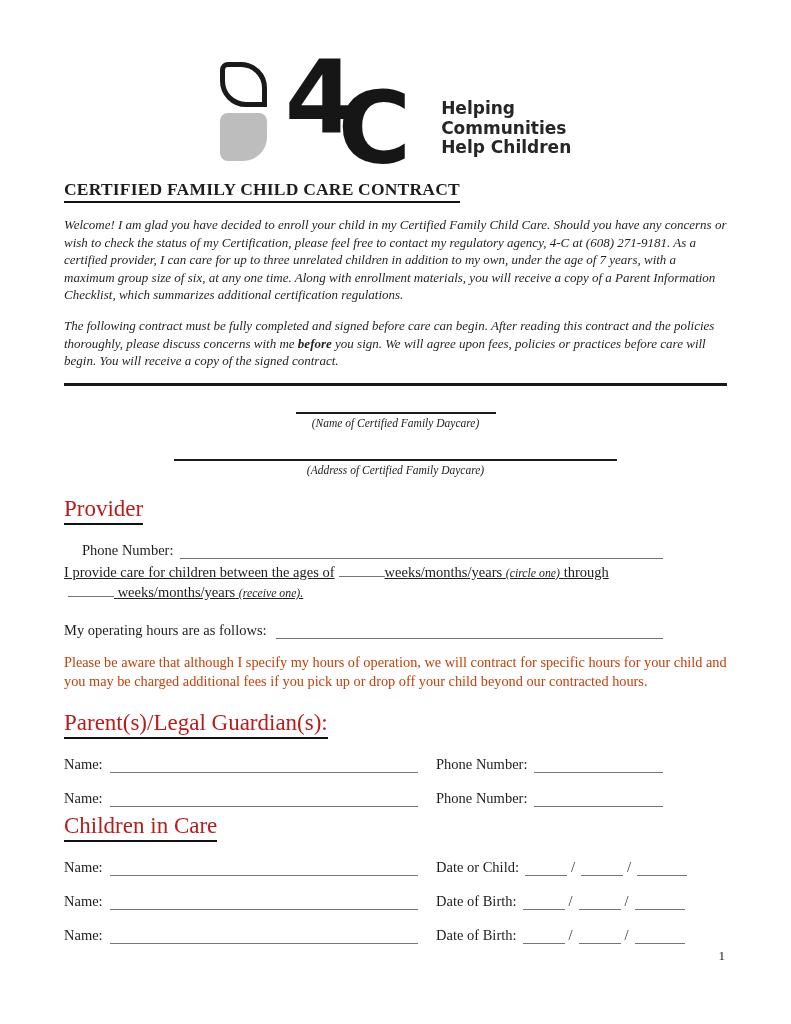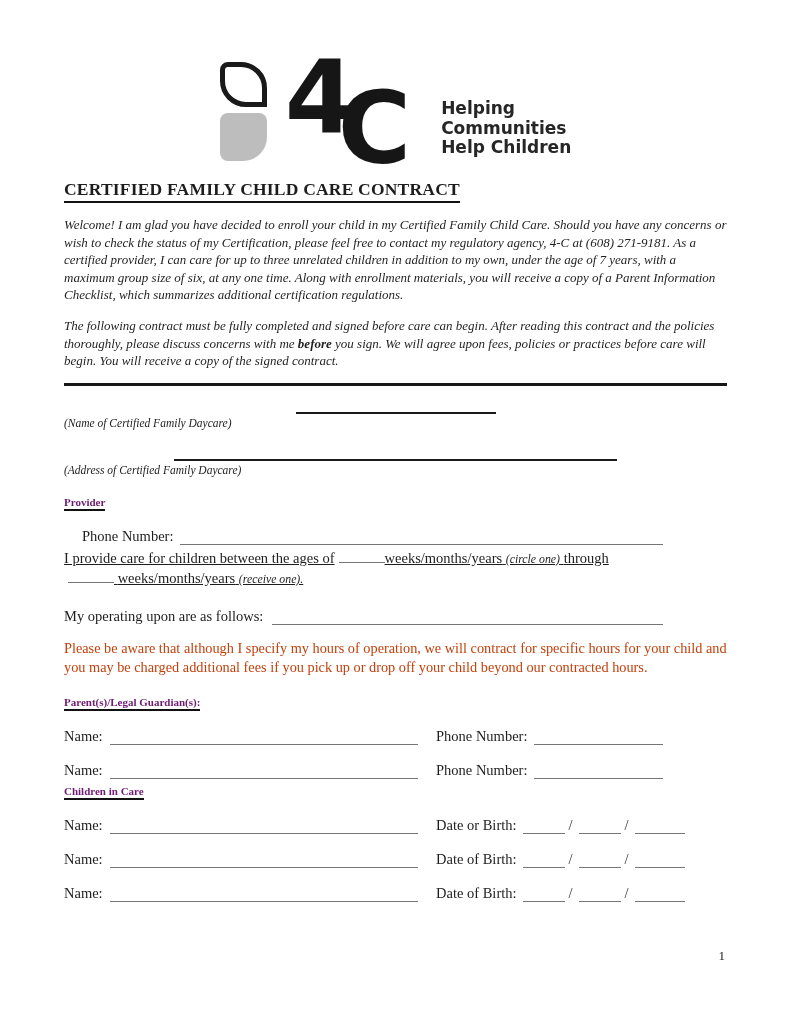--- a/index.html
+++ b/index.html
@@ -25,29 +25,29 @@
   
   .title-wrap{text-align:left;margin-top:13px;}
   .title{display:inline-block;font-weight:bold;font-size:17.5px;letter-spacing:.2px;
          border-bottom:2px solid #111;padding-bottom:1px;}
   
   .para{font-style:italic;font-size:13px;line-height:17.6px;margin:13px 0 0 0;color:#1f1f1f;}
   .para .b{font-weight:bold;}
   .notice{font-size:14.3px;line-height:18.5px;color:#c2410c;}
   
   .rule{height:3px;background:#181818;margin-top:13px;}
-  .center-field{text-align:left;}
+  .center-field{text-align:center;}
   .cf-line{border-bottom:2px solid #1a1a1a;height:13px;margin:0 auto;}
   .cf-name{width:200px;}
   .cf-addr{width:443px;}
   .caption{font-style:italic;font-size:11.5px;color:#222;margin-top:3px;}
   .mt-name{margin-top:13px;}
   .mt-addr{margin-top:17px;}
   
-  .section-h{margin-top:20px;font-size:11px;font-weight:bold;color:#701a75;}
+  .section-h{margin-top:20px;font-size:23px;font-weight:normal;color:#b91c1c;}
   .section-h span{display:inline-block;border-bottom:2px solid #111;padding-bottom:1px;}
   
   .field-row{display:flex;align-items:flex-end;font-size:14.5px;margin-top:17px;}
   .col-left{width:354px;display:flex;align-items:flex-end;}
   .col-right{flex:1;display:flex;align-items:flex-end;margin-left:18px;}
   .lbl{white-space:nowrap;}
   .blank{border-bottom:1.5px solid #757575;height:13px;flex:1;margin-left:7px;}
   .blank.short{margin-right:64px;}
   .dob-seg{border-bottom:1.5px solid #757575;height:13px;width:42px;margin-left:6px;flex:none;}
   .dob-seg.wide{width:50px;}
@@ -114,21 +114,21 @@
 
   <div class="ages"><span>I provide care for children between the ages of</span><span class="iblank"></span><span>weeks/months/years</span>
     <span class="circle">(circle one)</span>
     <span>through</span><br>
     <span class="iblank"></span>
     <span>weeks/months/years</span>
     <span class="circle">(receive one).</span>
   </div>
 
   <div class="hours">
-    <span class="lbl">My operating upon are as follows:</span>
+    <span class="lbl">My operating hours are as follows:</span>
     <span class="blank"></span>
   </div>
 
   <p class="notice">Please be aware that although I specify my hours of operation, we will contract for specific hours for your child and you may be charged additional fees if you pick up or drop off your child beyond our contracted hours.</p>
 
   <div class="section-h">
     <span>Parent(s)/Legal Guardian(s):</span>
   </div>
 
   <div class="field-row">
@@ -156,21 +156,21 @@
   <div class="section-h" style="margin-top:6px;">
     <span>Children in Care</span>
   </div>
 
   <div class="field-row">
     <div class="col-left">
       <span class="lbl">Name:</span>
       <span class="blank"></span>
     </div>
     <div class="col-right">
-      <span class="lbl">Date or Birth:</span>
+      <span class="lbl">Date or Child:</span>
       <span class="dob-seg"></span>
       <span class="slash">/</span>
       <span class="dob-seg"></span>
       <span class="slash">/</span>
       <span class="dob-seg wide"></span>
     </div>
   </div>
 
   <div class="field-row">
     <div class="col-left">

